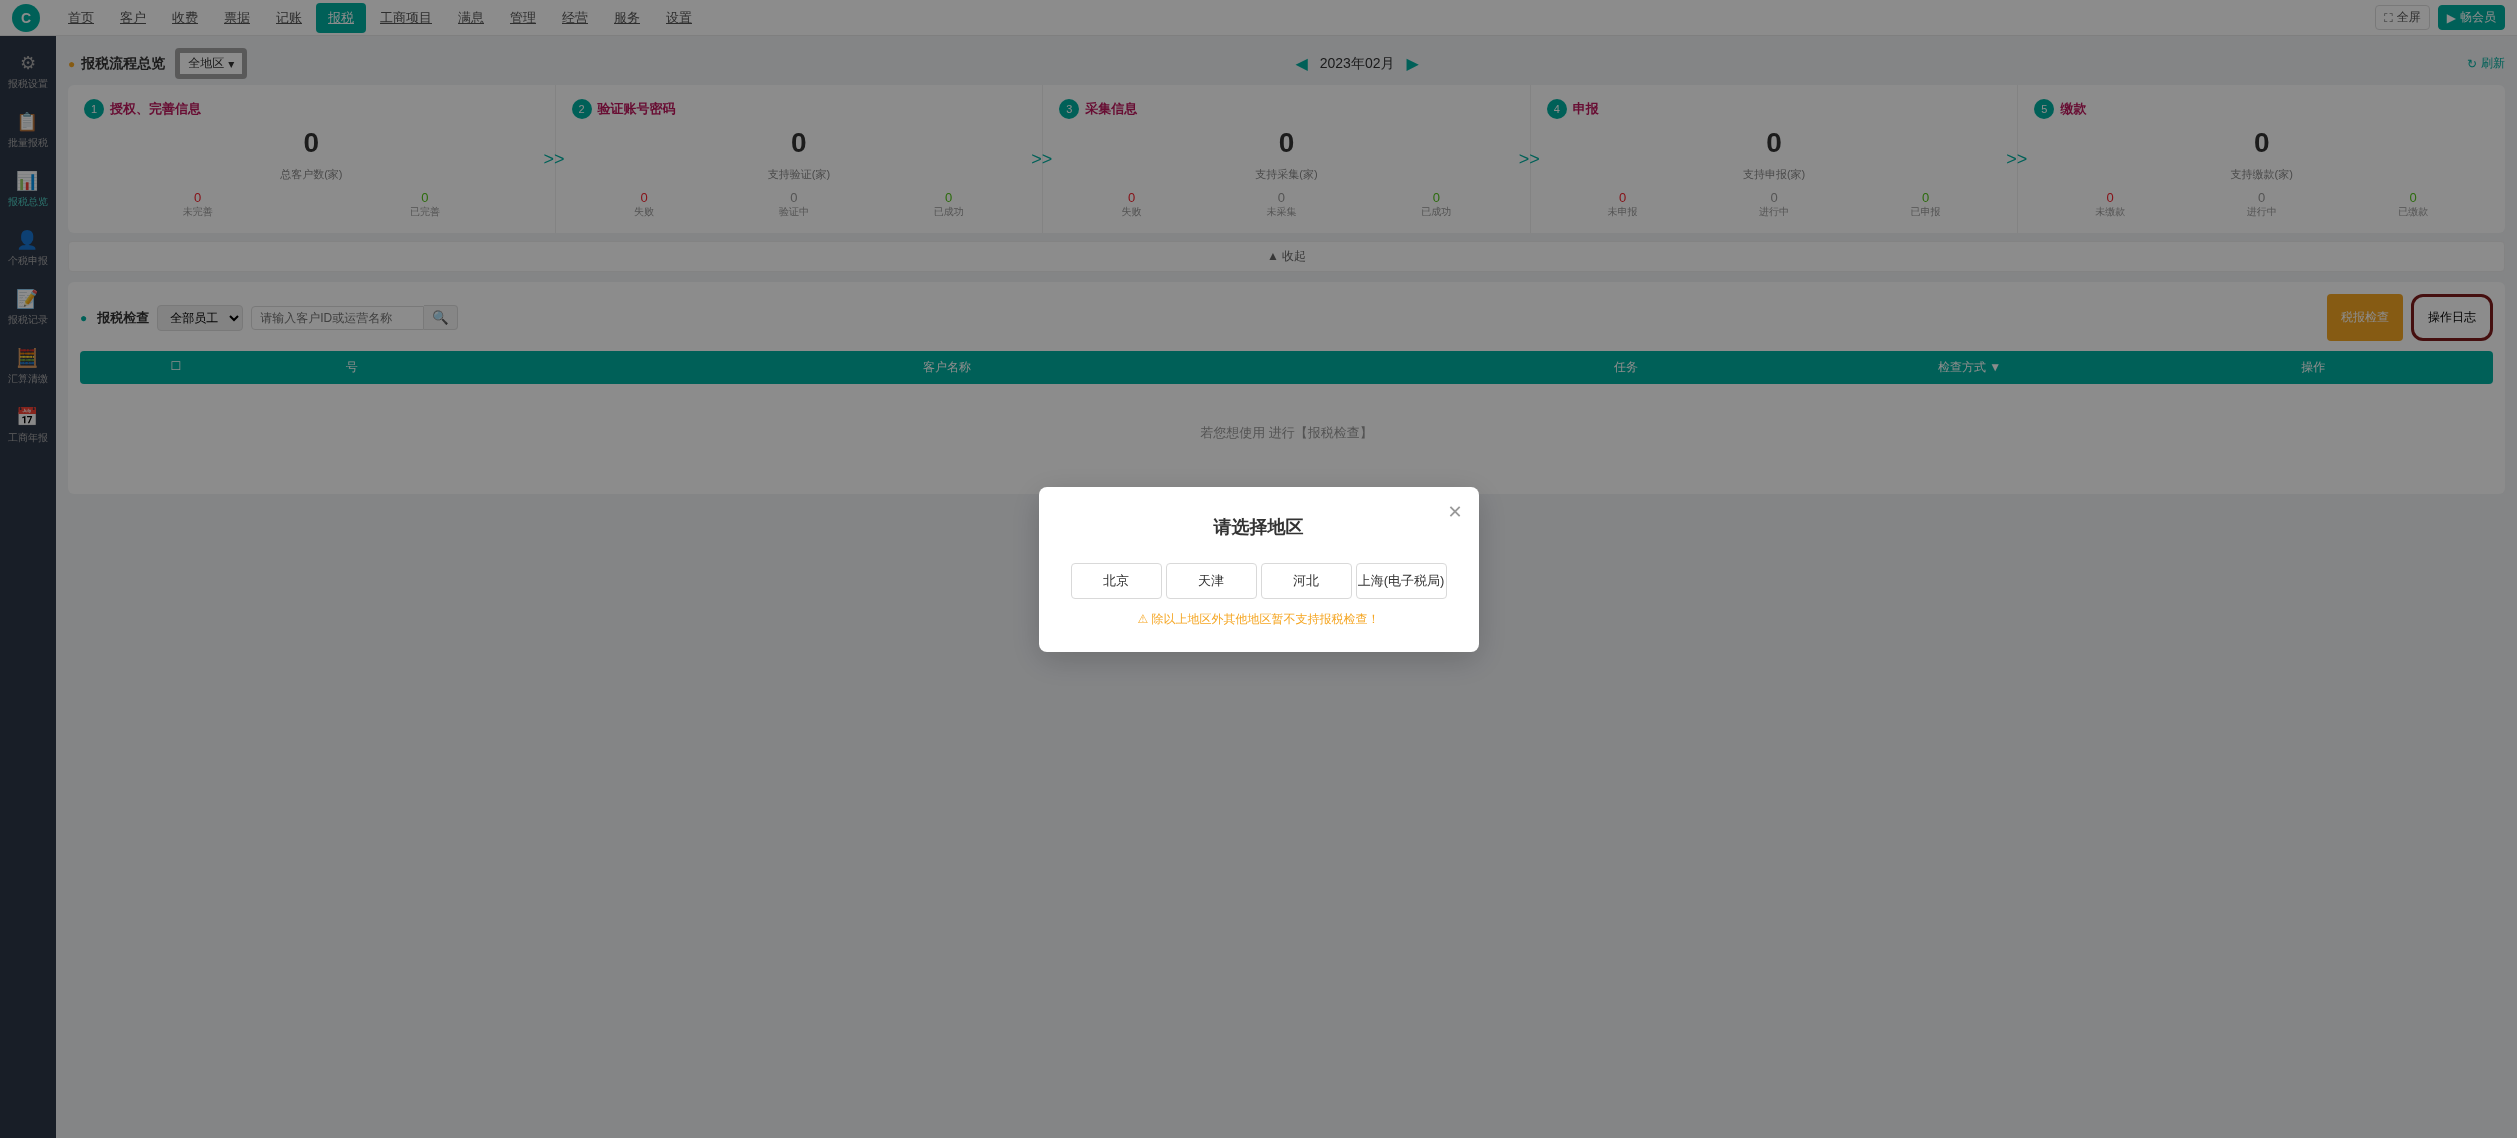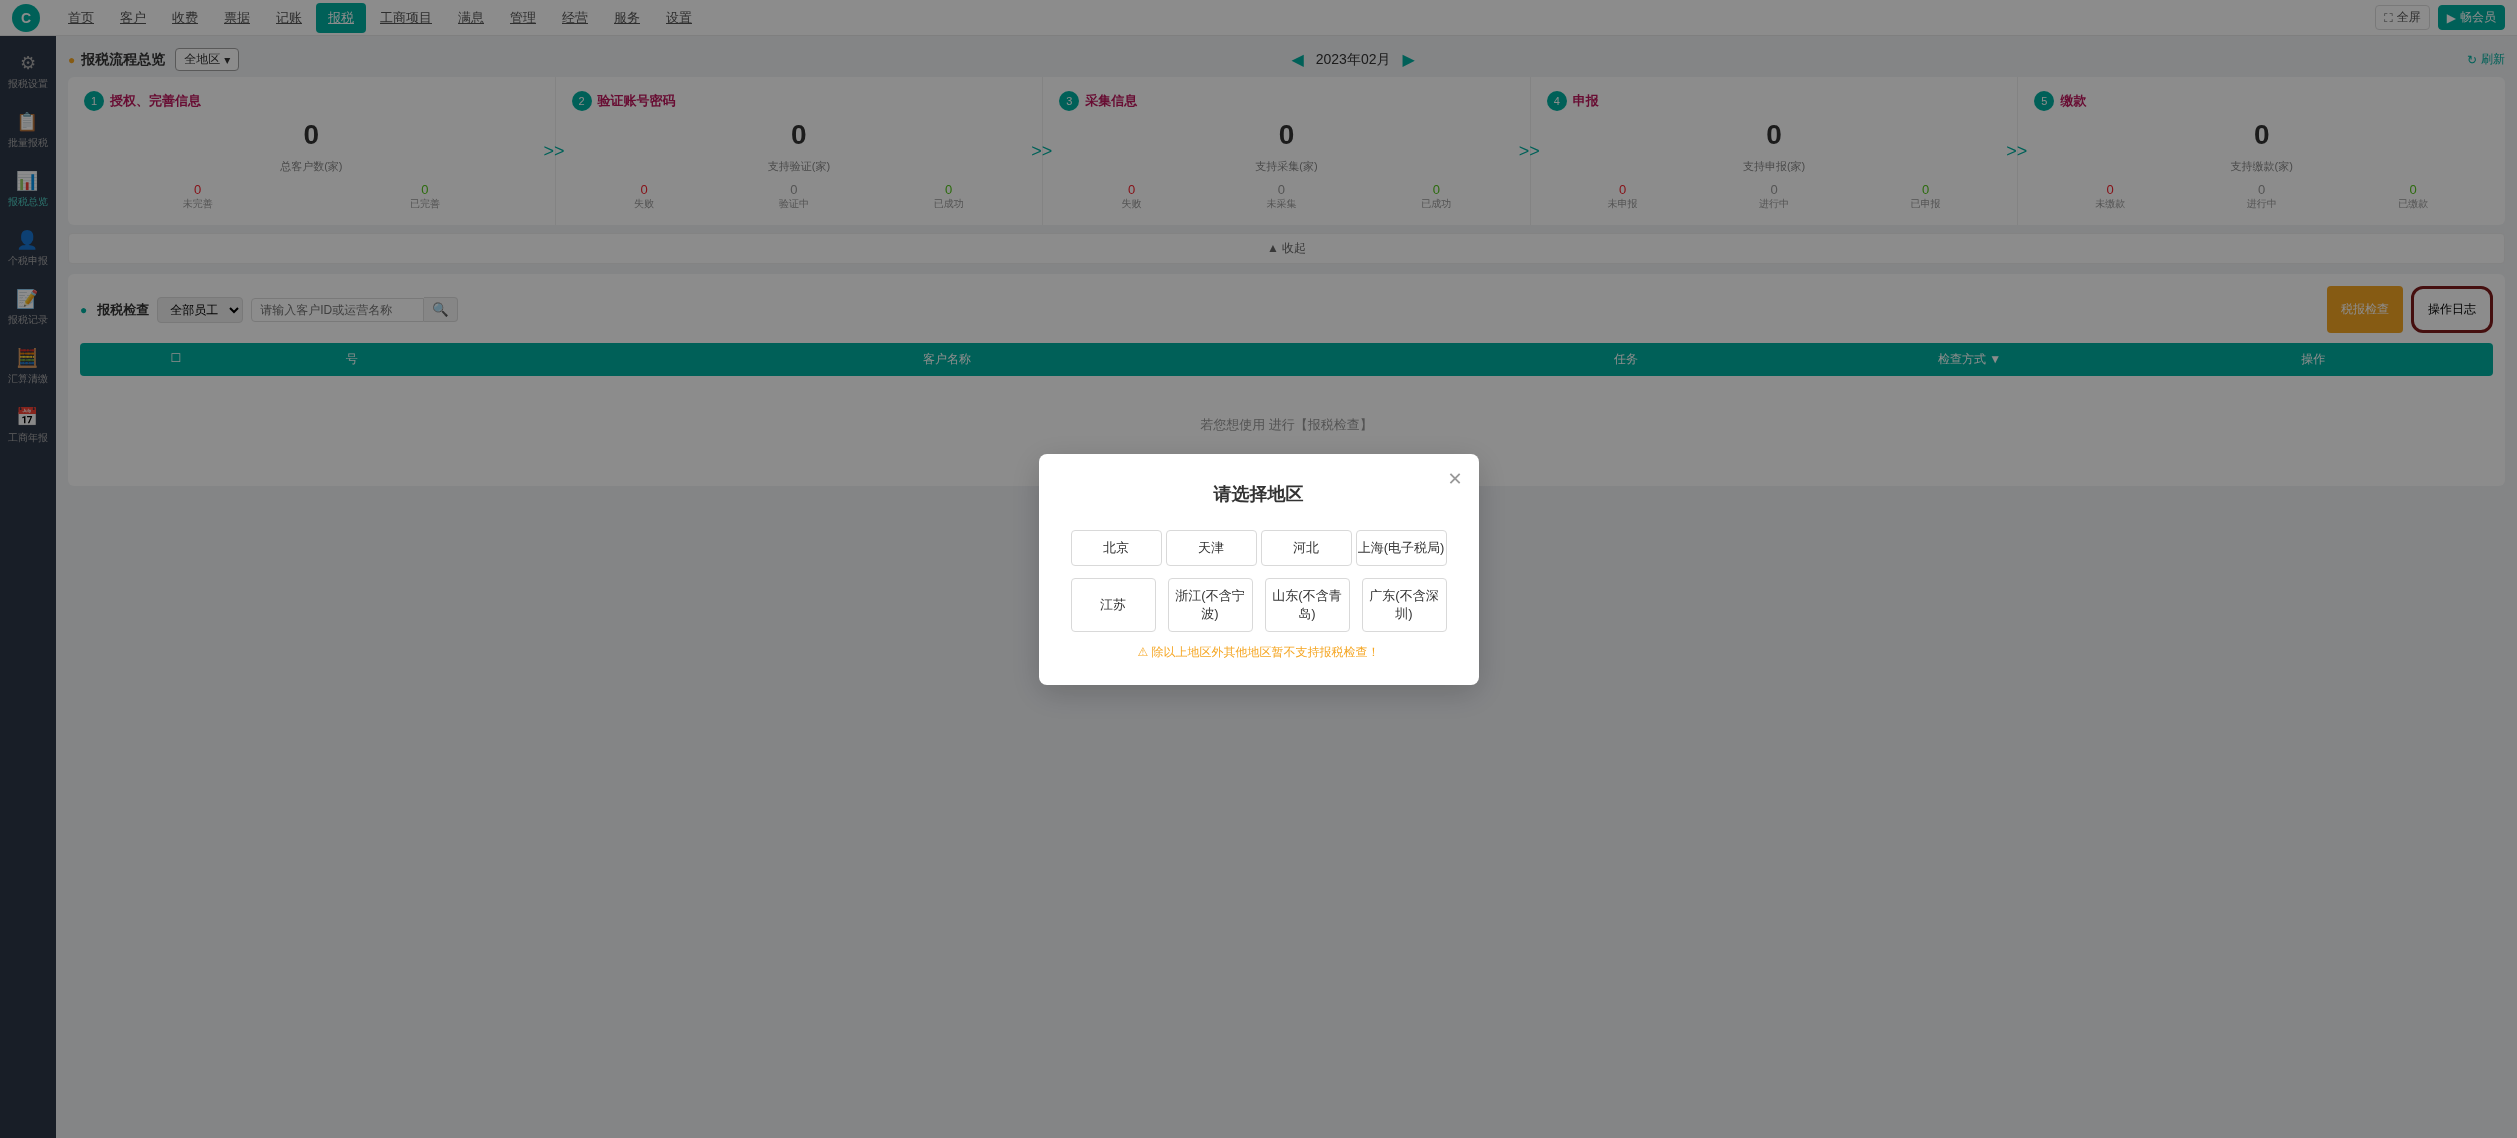--- a/index.html
+++ b/index.html
@@ -43,21 +43,21 @@
       width: 100%; text-align: center; gap: 3px;
     }
     .sidebar-item.active { color: #4fd1c5; }
     .sidebar-item .icon { font-size: 18px; }
 
     
     .main { flex: 1; overflow-y: auto; padding: 12px; background: #f0f2f5; }
     .section-title { font-size: 14px; font-weight: bold; color: #333; }
     .region-select {
       display: flex; align-items: center; gap: 4px;
-      border: 1px solid #a3a3a3; border-radius: 4px;
+      border: 5px solid #a3a3a3; border-radius: 4px;
       padding: 2px 8px; font-size: 12px; cursor: pointer;
       background: #fff;
     }
 
     
     .process-cards {
       display: flex; gap: 0; background: #fff;
       border-radius: 6px; overflow: hidden;
       margin-bottom: 8px;
     }
@@ -415,25 +415,19 @@
   <div class="modal">
     <button class="modal-close">✕</button>
     <div class="modal-title">请选择地区</div>
     <div id="modal-regions">
         <div style="display: grid; grid-template-columns: repeat(4, 1fr); gap: 4px; margin-bottom: 12px;">
           <button class="region-btn">北京</button>
           <button class="region-btn">天津</button>
           <button class="region-btn">河北</button>
           <button class="region-btn">上海(电子税局)</button>
         </div>
-        <div style="display: grid; grid-template-columns: repeat(4, 1fr); gap: 12px; margin-bottom: 12px;">
-          <button class="region-btn">江苏</button>
-          <button class="region-btn">浙江(不含宁波)</button>
-          <button class="region-btn">山东(不含青岛)</button>
-          <button class="region-btn">广东(不含深圳)</button>
-        </div>
       </div>
     <div class="modal-warning">
       <span>⚠</span>
       <span>除以上地区外其他地区暂不支持报税检查！</span>
     </div>
   </div>
 </div>
 
 </body></html>

